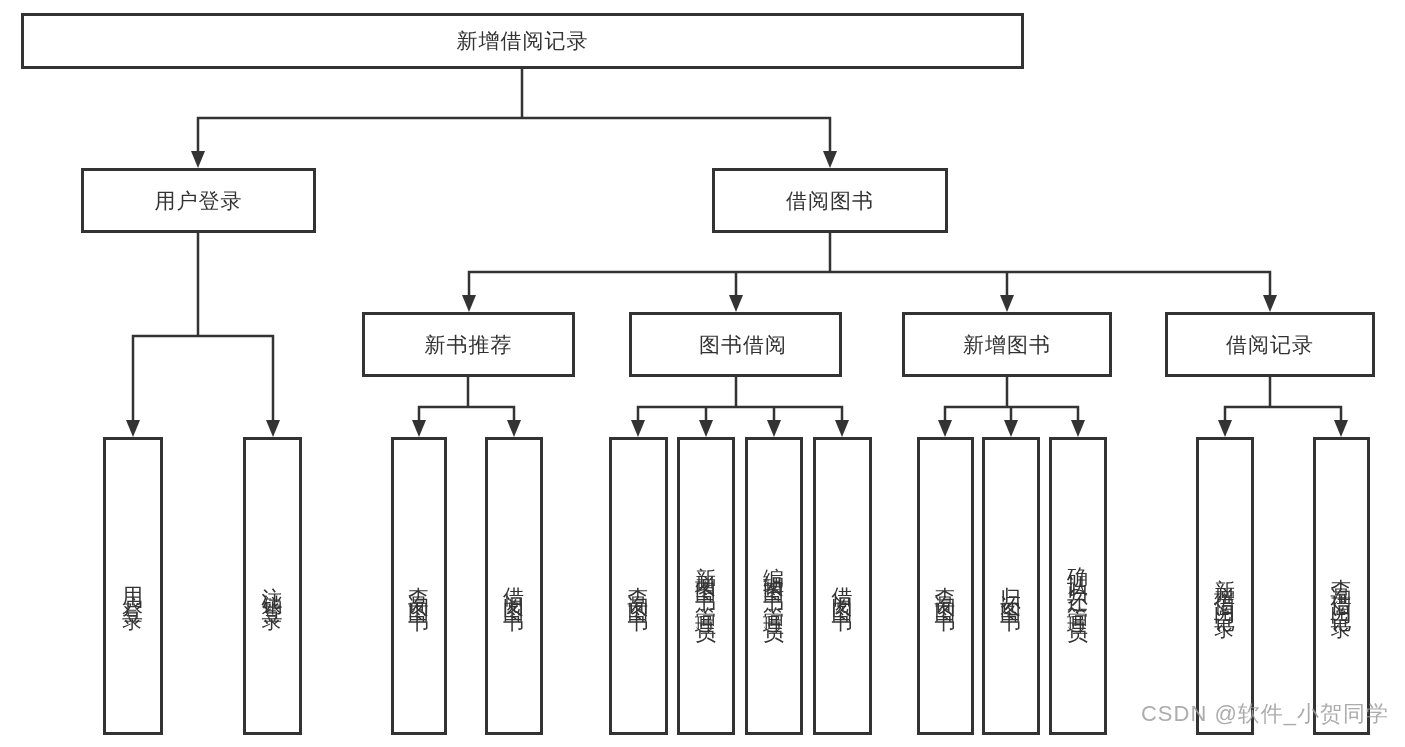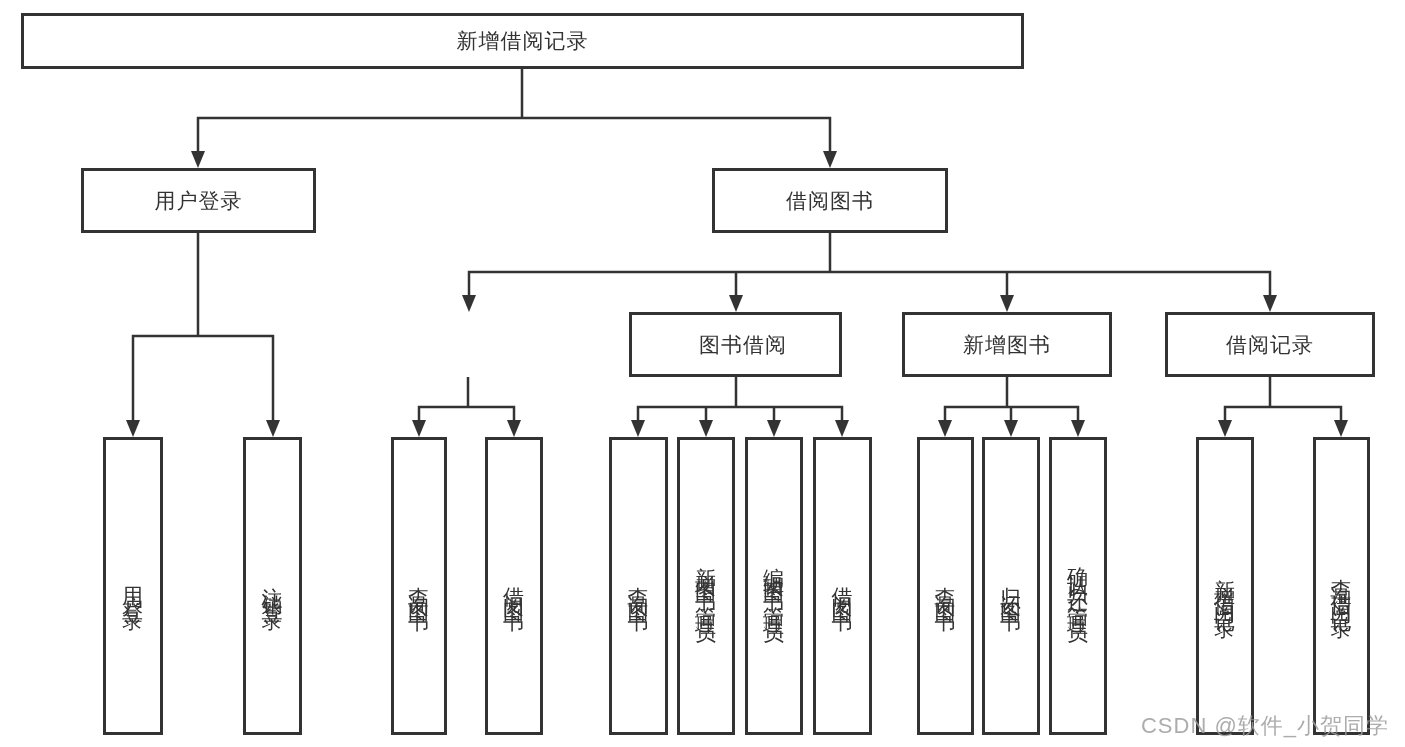--- a/index.html
+++ b/index.html
@@ -36,21 +36,21 @@
   .vtext{
     writing-mode:vertical-rl;
     text-orientation:mixed;
     font-size:21px;
     letter-spacing:8px;
     line-height:1;
     white-space:nowrap;
   }
   .watermark{
     position:absolute;
-    right:16px;bottom:6px;
+    right:16px;bottom:18px;
     font-size:22px;
     color:rgba(158,158,158,0.85);
     z-index:5;
     letter-spacing:1px;
   }
 </style>
 </head>
 <body>
 
 <div class="canvas">
@@ -95,20 +95,23 @@
     <span>新增借阅记录</span>
   </div>
 
   <div class="node" style="left:81px;top:168px;width:235px;height:65px;">
     <span>用户登录</span>
   </div>
   <div class="node" style="left:712px;top:168px;width:236px;height:65px;">
     <span>借阅图书</span>
   </div>
 
+  <div class="node" style="left:362px;top:312px;width:213px;height:65px;">
+    <span>新书推荐</span>
+  </div>
   <div class="node" style="left:629px;top:312px;width:213px;height:65px;padding-left:15px;">
     <span>图书借阅</span>
   </div>
   <div class="node" style="left:902px;top:312px;width:210px;height:65px;">
     <span>新增图书</span>
   </div>
   <div class="node" style="left:1165px;top:312px;width:210px;height:65px;">
     <span>借阅记录</span>
   </div>
 

